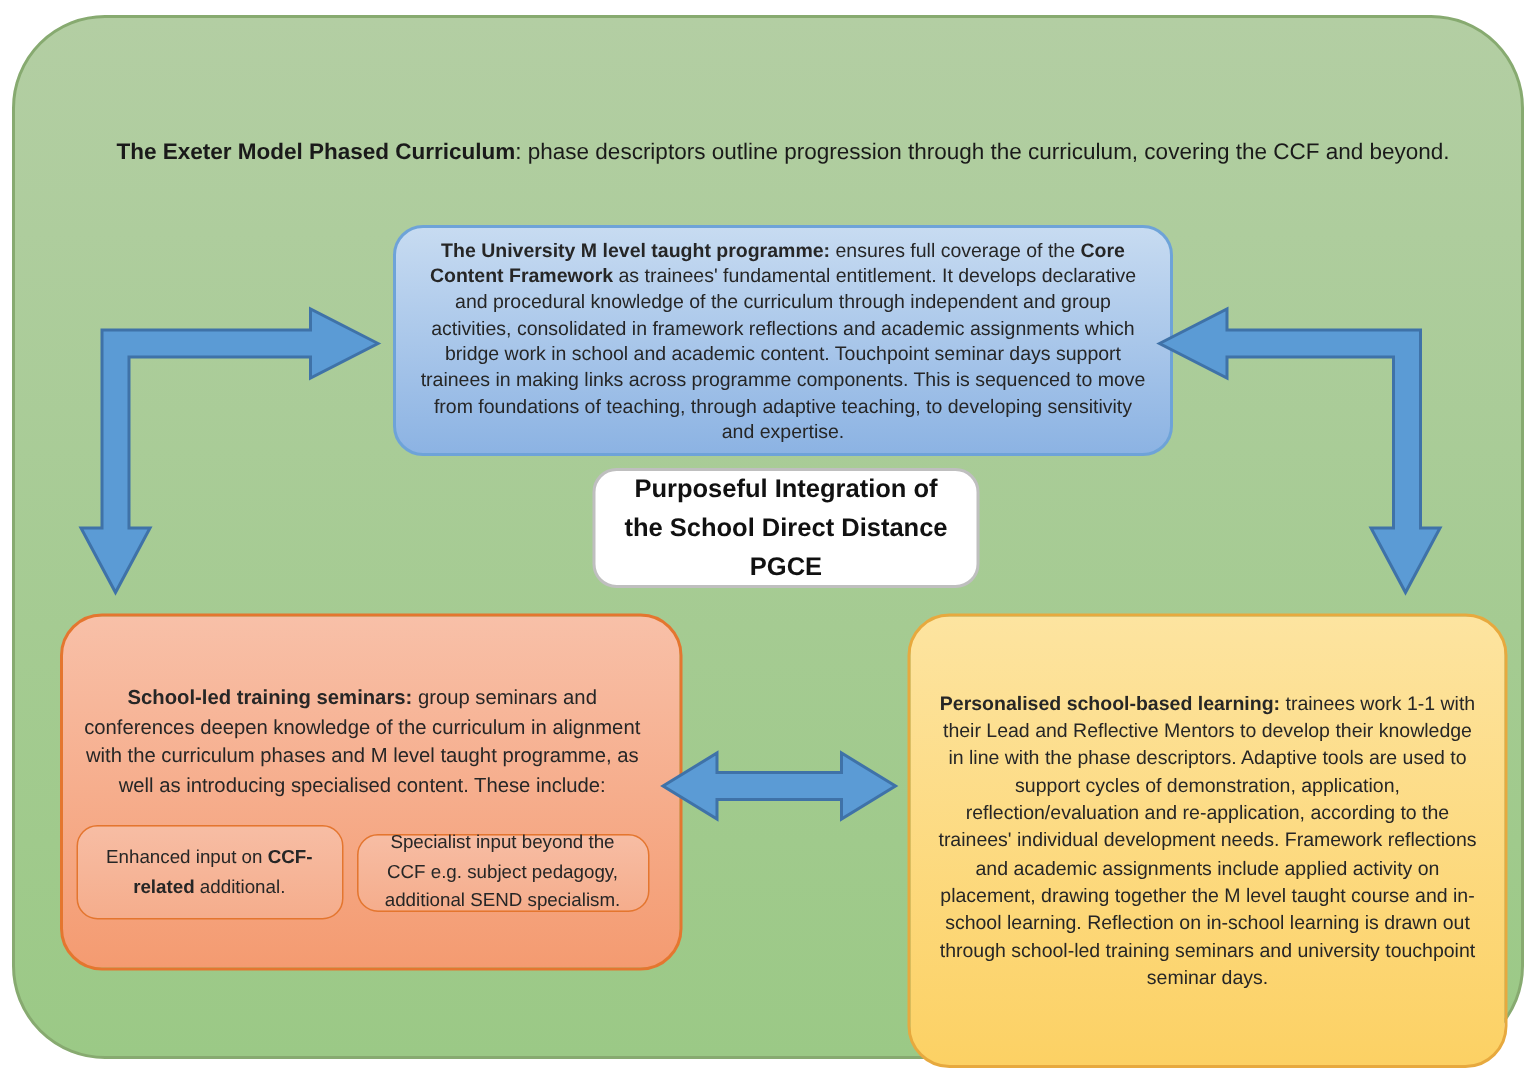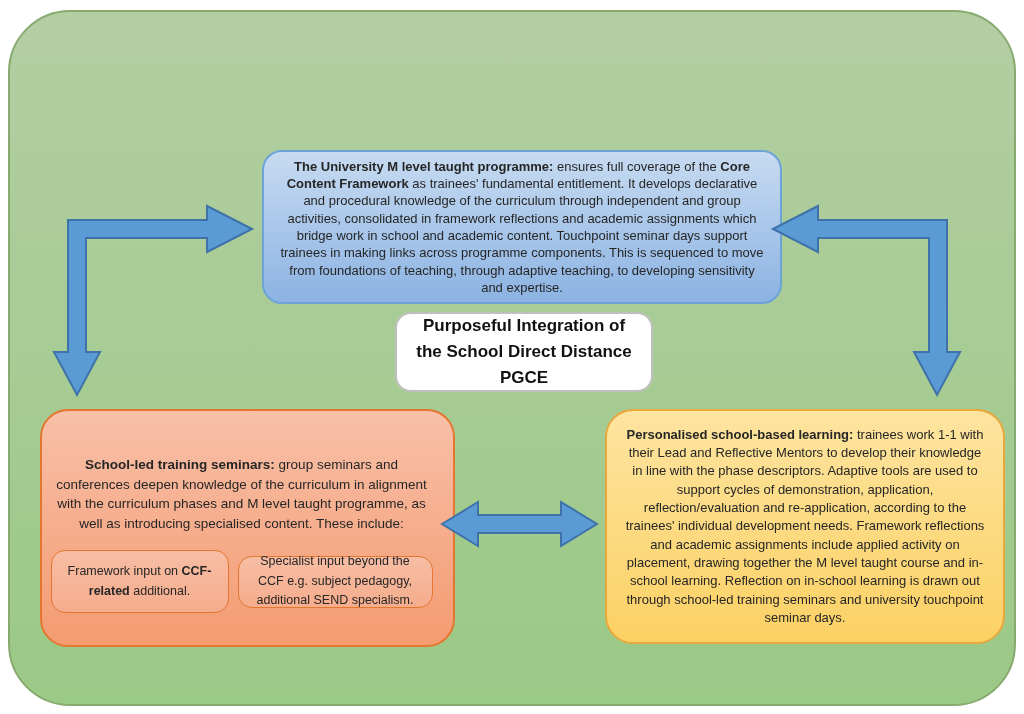--- a/index.html
+++ b/index.html
@@ -66,50 +66,53 @@
     border:1.5px solid var(--orange-border);
     border-radius:14px;
     display:flex;align-items:center;justify-content:center;
     text-align:center;
     font-size:12.5px;line-height:19.5px;
     padding:4px 10px;
   }
   .sub-box.one{width:178px;height:63px;}
   .sub-box.two{width:195px;height:52px;}
   .personalised{
-    left:595px;top:397px;width:400px;height:235px;
+    left:595px;top:397px;width:400px;height:303px;
     background:linear-gradient(180deg,var(--yellow-top) 0%,var(--yellow-bottom) 100%);
     border:2px solid var(--yellow-border);
     border-radius:28px;
     padding:10px 15px;
     font-size:13px;line-height:18.3px;
   }
   b{font-weight:700;}
   .arrows{position:absolute;left:0;top:0;width:1024px;height:714px;pointer-events:none;}
 </style>
 </head>
 <body>
 
 <div class="stage">
   <div class="canvas">
 
+    <div class="title">
+      <b>The Exeter Model Phased Curriculum</b><span>: phase descriptors outline progression through the curriculum, covering the CCF and beyond.</span>
+    </div>
 
     <div class="box university">
       <p><b>The University M level taught programme:</b><span> ensures full coverage of the </span><b>Core Content Framework</b><span> as trainees' fundamental entitlement. It develops declarative and procedural knowledge of the curriculum through independent and group activities, consolidated in framework reflections and academic assignments which bridge work in school and academic content. Touchpoint seminar days support trainees in making links across programme components. This is sequenced to move from foundations of teaching, through adaptive teaching, to developing sensitivity and expertise.</span></p>
     </div>
 
     <div class="box center-white">
       <p>Purposeful Integration of the School Direct Distance PGCE</p>
     </div>
 
     <div class="box school-led">
       <p><b>School-led training seminars:</b><span> group seminars and conferences deepen knowledge of the curriculum in alignment with the curriculum phases and M level taught programme, as well as introducing specialised content. These include:</span></p>
       <div class="sub-row">
         <div class="sub-box one">
-          <p><span>Framework input on </span><b>CCF-related</b><span> additional.</span></p>
+          <p><span>Enhanced input on </span><b>CCF-related</b><span> additional.</span></p>
         </div>
         <div class="sub-box two">
           <p>Specialist input beyond the CCF e.g. subject pedagogy, additional SEND specialism.</p>
         </div>
       </div>
     </div>
 
     <div class="box personalised">
       <p><b>Personalised school-based learning:</b><span> trainees work 1-1 with their Lead and Reflective Mentors to develop their knowledge in line with the phase descriptors. Adaptive tools are used to support cycles of demonstration, application, reflection/evaluation and re-application, according to the trainees' individual development needs. Framework reflections and academic assignments include applied activity on placement, drawing together the M level taught course and in-school learning. Reflection on in-school learning is drawn out through school-led training seminars and university touchpoint seminar days.</span></p>
     </div>

